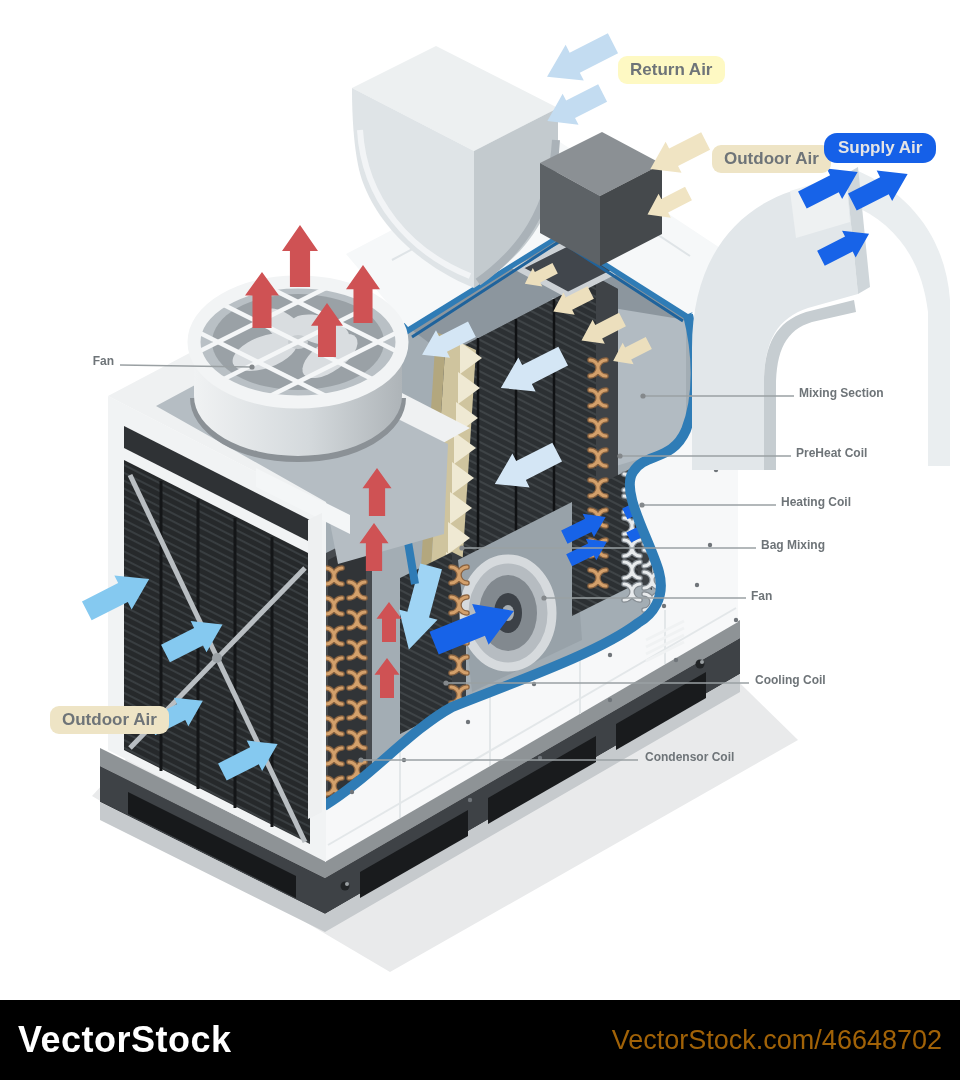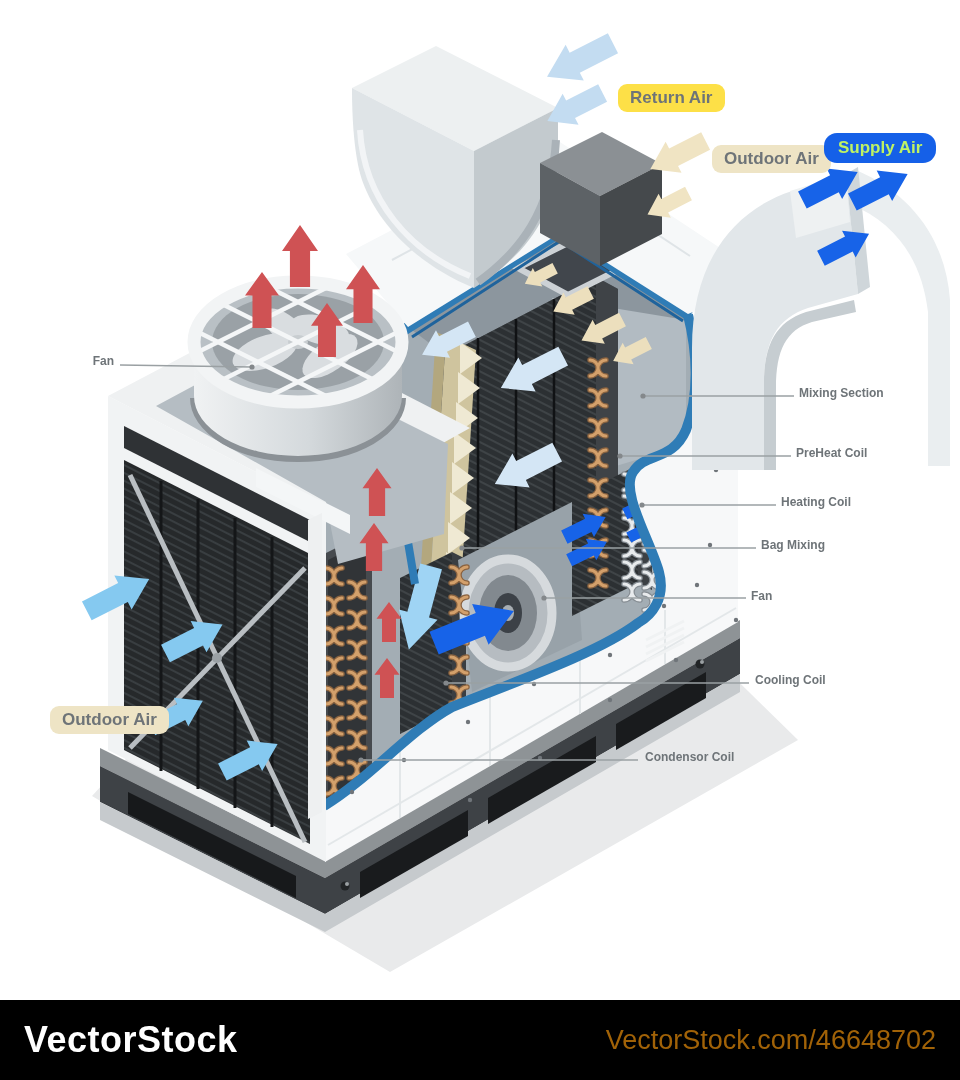--- a/index.html
+++ b/index.html
@@ -1,28 +1,28 @@
 <!DOCTYPE html>
 <html><head>
 <meta charset="utf-8">
 <style>
   html,body{margin:0;padding:0;background:#fff;}
   .stage{position:relative;width:960px;height:1080px;background:#ffffff;overflow:hidden;
          font-family:"Liberation Sans",sans-serif;}
   .art{position:absolute;left:0;top:0;}
   .pill{position:absolute;padding:4px 12px;border-radius:9px;font-size:17px;font-weight:bold;
         color:#6e7478;white-space:nowrap;line-height:1.2;}
-  .pill.return{background:#fde047;margin-top:28px;}
+  .pill.return{background:#fef9c3;}
   .pill.cream{background:#eee4c5;margin-top:48px;}
-  .pill.supply{background:#1560e8;color:#bef264;border-radius:13px;padding:5px 14px;}
+  .pill.supply{background:#1560e8;color:#e5e5e5;border-radius:13px;padding:5px 14px;}
   .callout{position:absolute;font-size:12px;font-weight:bold;color:#6e7478;white-space:nowrap;line-height:1.1;}
   .callout.ralign{text-align:right;}
   .footer{position:absolute;left:0;top:1000px;width:960px;height:80px;background:#000;
           display:flex;align-items:center;justify-content:space-between;
-          padding:0 24px;box-sizing:border-box;}
+          padding:0 18px;box-sizing:border-box;}
   .footer .brand{color:#fff;font-size:36px;font-weight:bold;letter-spacing:.5px;}
   .footer .credit{color:#a16207;font-size:27px;}
 </style>
 </head>
 <body>
 
 <div class="stage">
 
 <svg class="art" width="960" height="1000" viewBox="0 0 960 1000">
   <defs>

